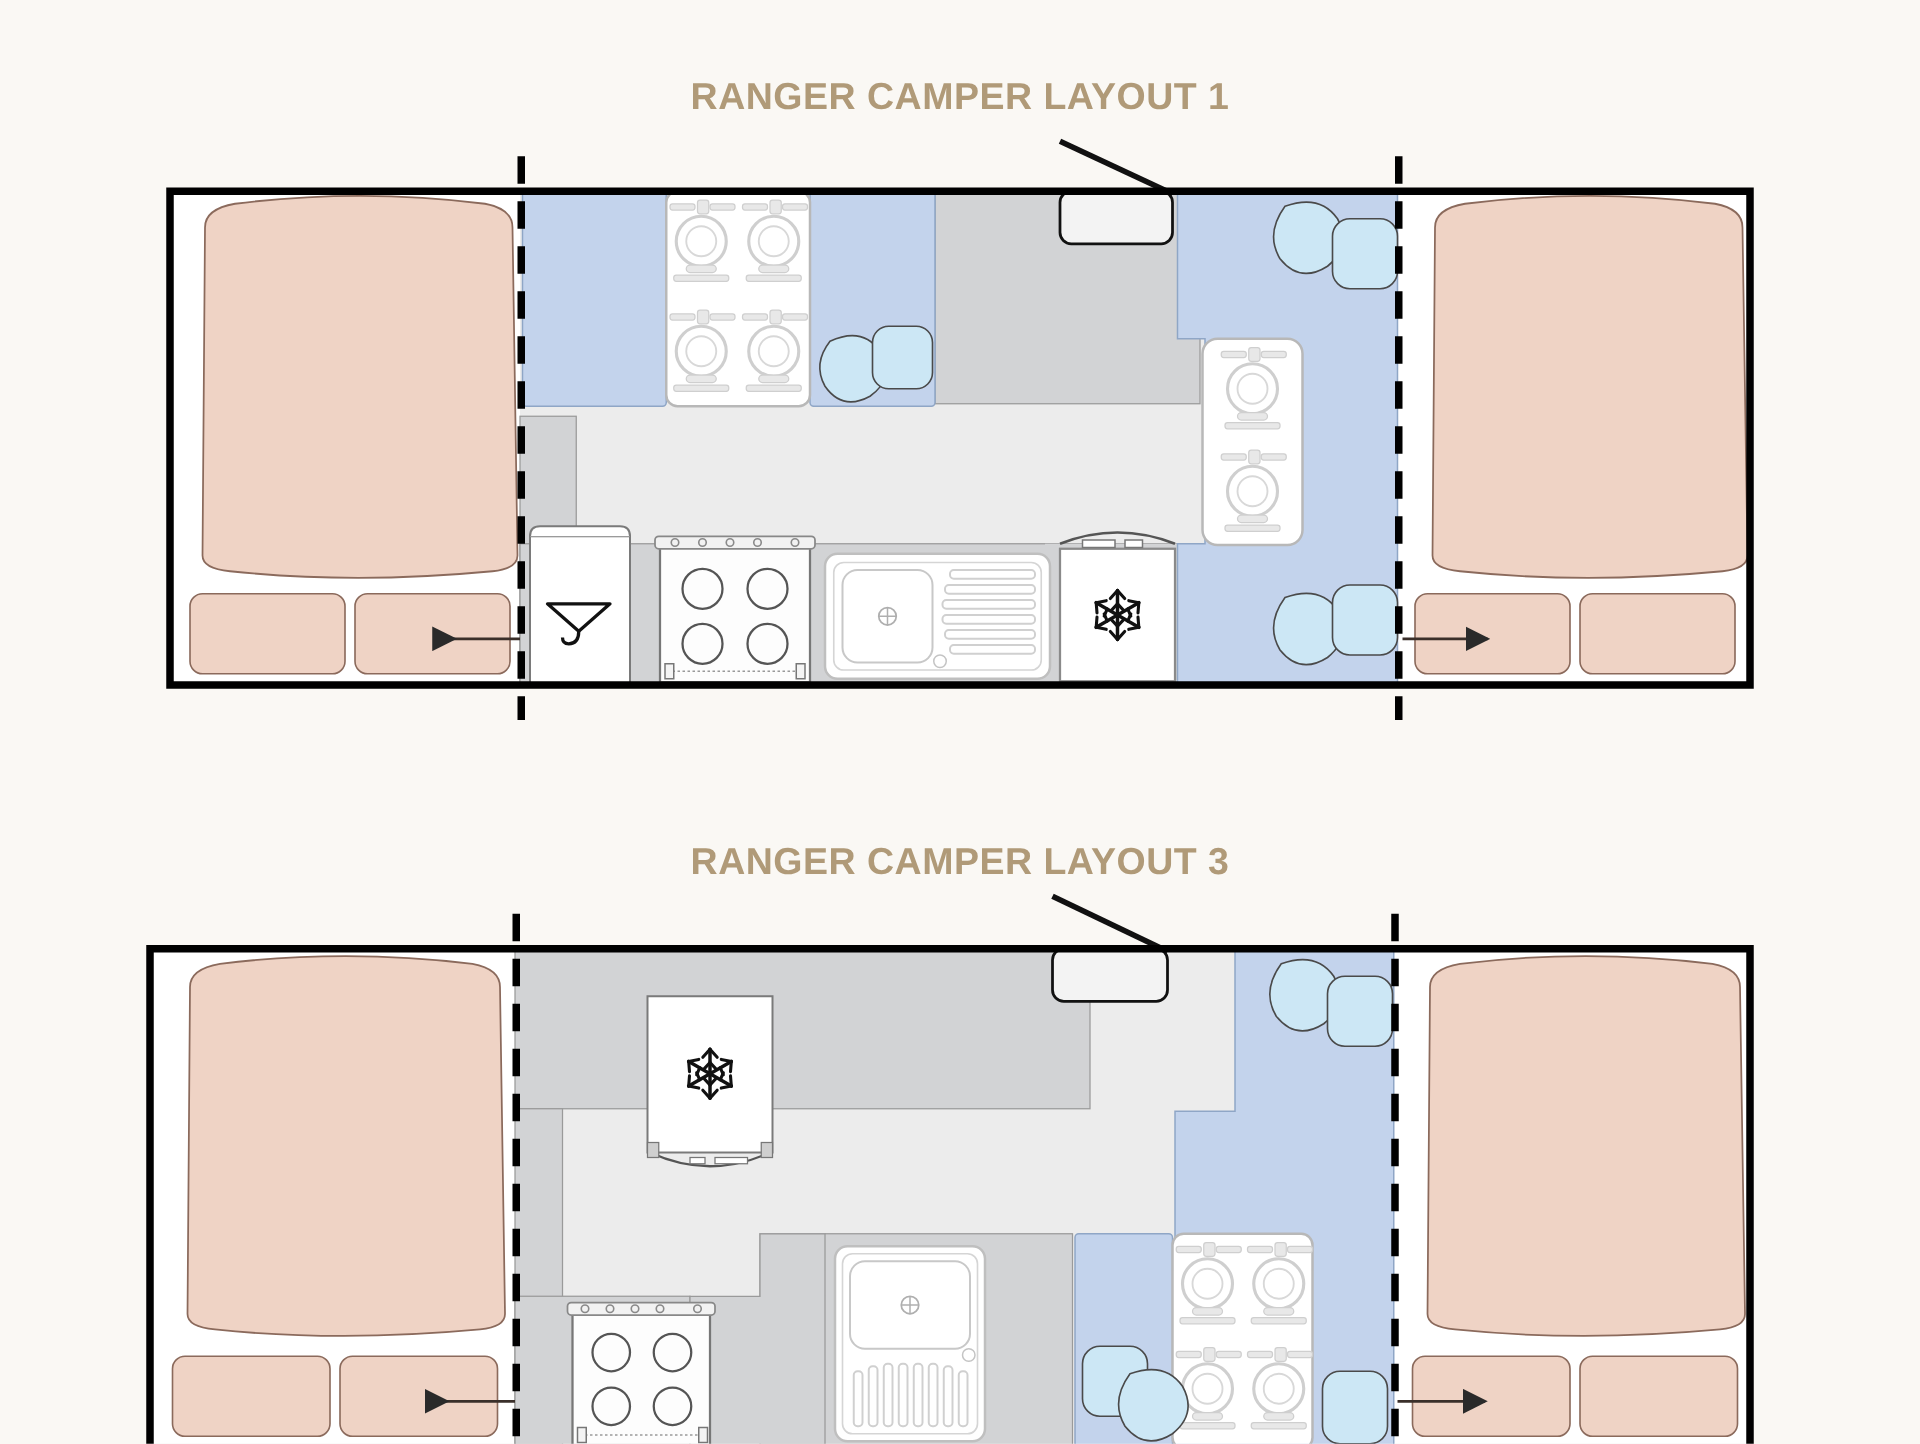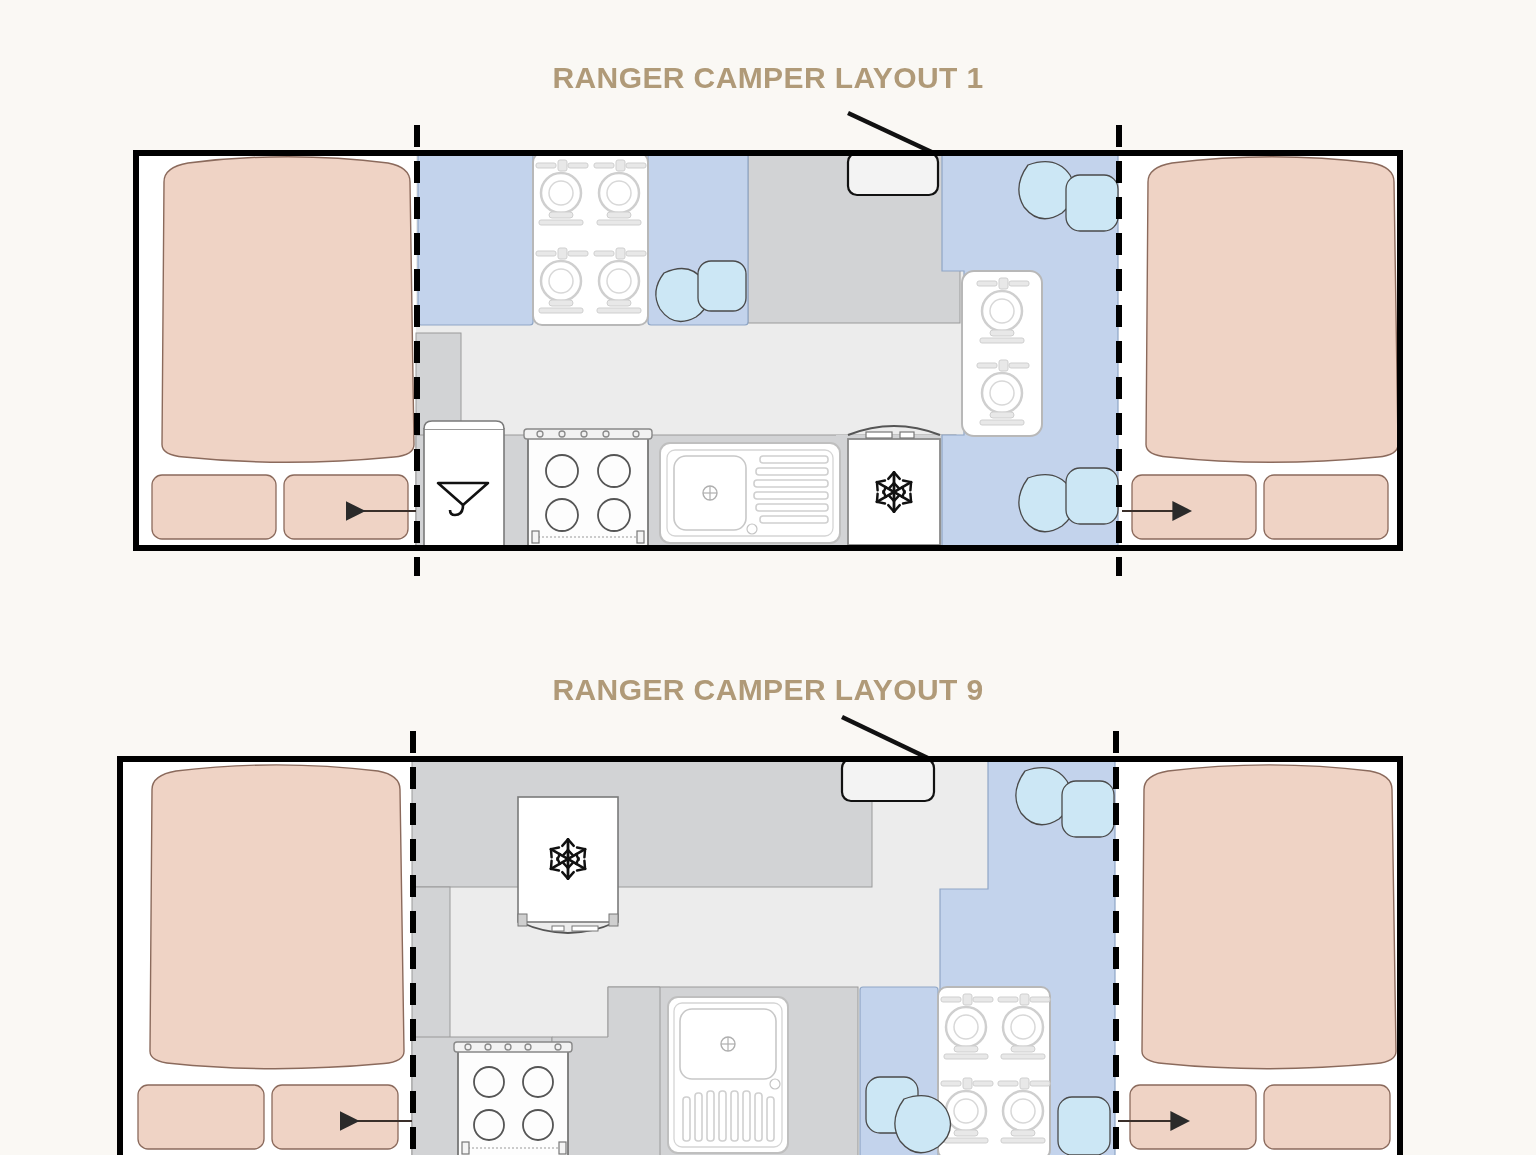--- a/index.html
+++ b/index.html
@@ -219,21 +219,21 @@
       <rect x="1128" y="322" width="124" height="64" rx="10" fill="#EFD3C5" stroke="#8b6a5c" stroke-width="1.3"></rect>
       <line x1="986" y1="358" x2="1054" y2="358" stroke="#3a2f2a" stroke-width="2.2" marker-end="url(#arrowR)"></line>
 
       <rect x="0" y="0" width="1264" height="395" fill="none" stroke="#000" stroke-width="6"></rect>
 
       <line x1="281" y1="-28" x2="281" y2="423" stroke="#000" stroke-width="6" stroke-dasharray="22 14"></line>
       <line x1="983" y1="-28" x2="983" y2="423" stroke="#000" stroke-width="6" stroke-dasharray="22 14"></line>
     </svg>
   </div>
 
-  <div class="plan-title" id="title-2">RANGER CAMPER LAYOUT 9</div>
+  <div class="plan-title" id="title-2">RANGER CAMPER LAYOUT 3</div>
 
   <div class="plan" id="plan-2">
     <svg viewBox="0 0 1280 400" preserveAspectRatio="none">
       <defs>
         <marker id="arrowL2" markerWidth="9" markerHeight="9" refX="8" refY="4.5" orient="auto">
           <path d="M9,0 L9,9 L0,4.5 z" fill="#2a2a2a"></path>
         </marker>
         <marker id="arrowR2" markerWidth="9" markerHeight="9" refX="8" refY="4.5" orient="auto">
           <path d="M0,0 L0,9 L9,4.5 z" fill="#2a2a2a"></path>
         </marker>

